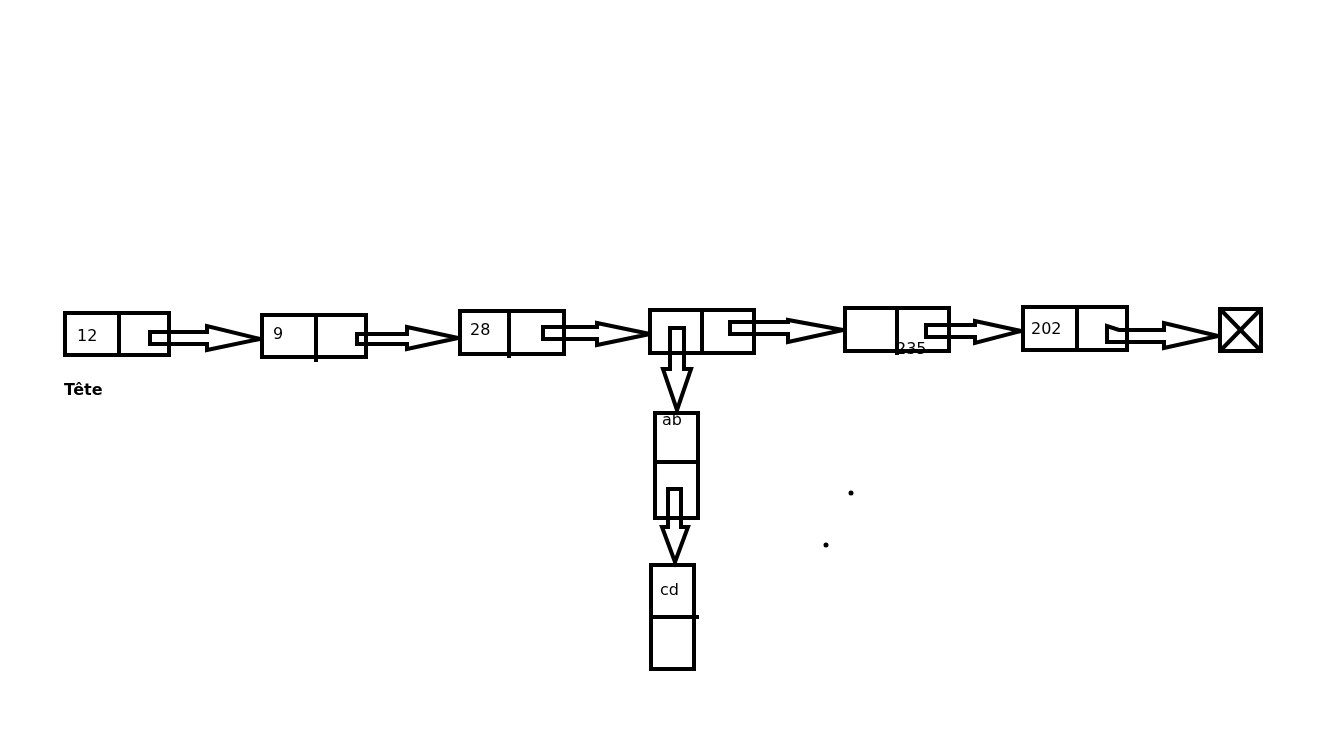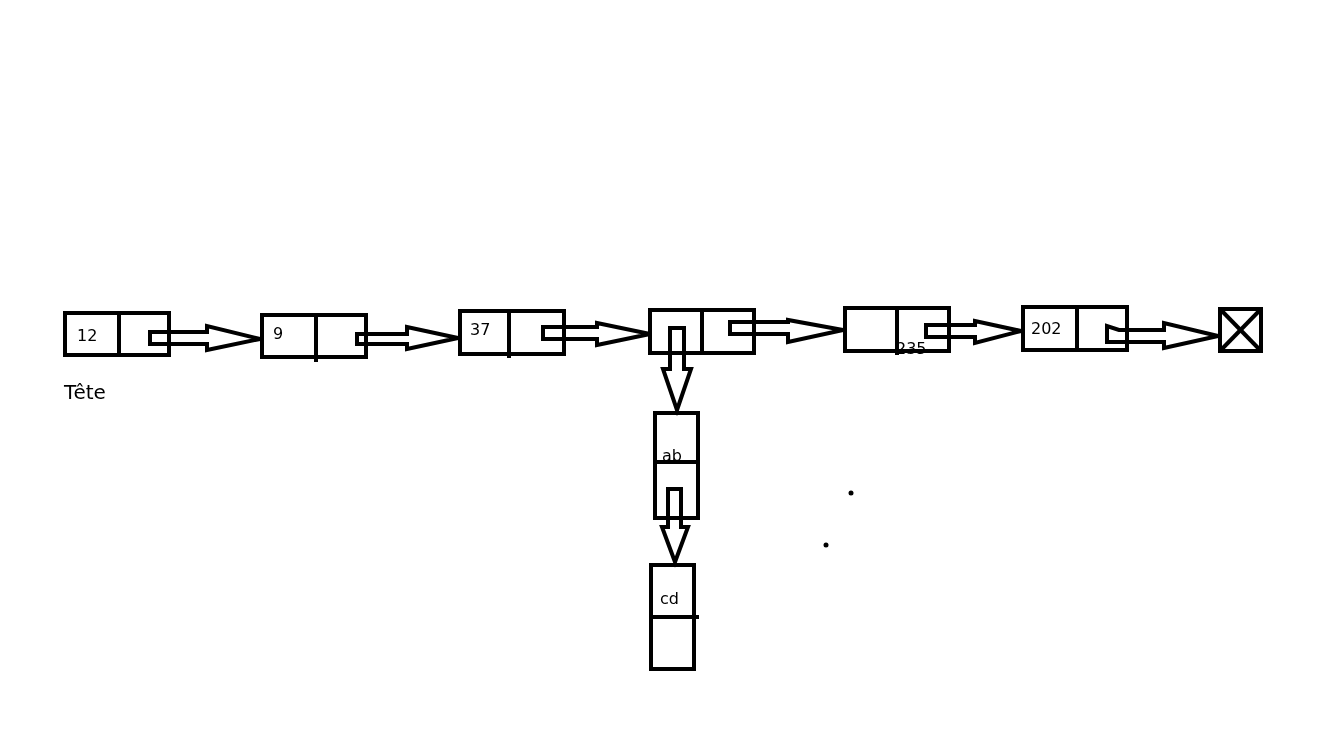--- a/index.html
+++ b/index.html
@@ -1,20 +1,20 @@
 <!DOCTYPE html>
 <html><head>
   <meta charset="utf-8">
   <style>
     html, body { margin: 0; padding: 0; background: #ffffff; }
     body { width: 1335px; height: 734px; position: relative; overflow: hidden; font-family: "DejaVu Sans", sans-serif; }
     #canvas { position: absolute; left: 0; top: 0; width: 1335px; height: 734px; }
     .lbl { position: absolute; font-family: "DejaVu Sans", sans-serif; color: #000; line-height: 1; }
     .val { font-size: 16px; text-align: right; }
-    .head { font-size: 20px; }
+    .head { font-size: 16px; font-weight: bold; }
   </style>
 </head>
 <body>
 
 <svg id="canvas" viewBox="0 0 1335 734" xmlns="http://www.w3.org/2000/svg">
   <g fill="none" stroke="#000" stroke-width="4" stroke-linejoin="miter">
 
     <g>
       <rect x="65" y="313" width="104" height="42"></rect>
       <line x1="119" y1="311" x2="119" y2="355"></line>
@@ -88,19 +88,19 @@
       <line x1="651" y1="617" x2="699" y2="617"></line>
     </g>
   </g>
 
   <circle cx="851" cy="493" r="2.5" fill="#000"></circle>
   <circle cx="826" cy="545" r="2.5" fill="#000"></circle>
 </svg>
 
 <div class="lbl val" style="left:77px; top:328px;">12</div>
 <div class="lbl val" style="left:273px; top:326px;">9</div>
-<div class="lbl val" style="left:470px; top:322px;">37</div>
+<div class="lbl val" style="left:470px; top:322px;">28</div>
 <div class="lbl val" style="left:660px; top:322px;"></div>
 <div class="lbl val" style="left:896px; top:322px;margin-top:19px;">235</div>
 <div class="lbl val" style="left:1031px; top:321px;">202</div>
-<div class="lbl val" style="left:662px; top:448px;">ab</div>
-<div class="lbl val" style="left:660px; top:582px;margin-top:9px;">cd</div>
+<div class="lbl val" style="left:662px; top:412px;">ab</div>
+<div class="lbl val" style="left:660px; top:582px;">cd</div>
 <div class="lbl head" style="left:64px; top:382px;">Tête</div>
 
 </body></html>

